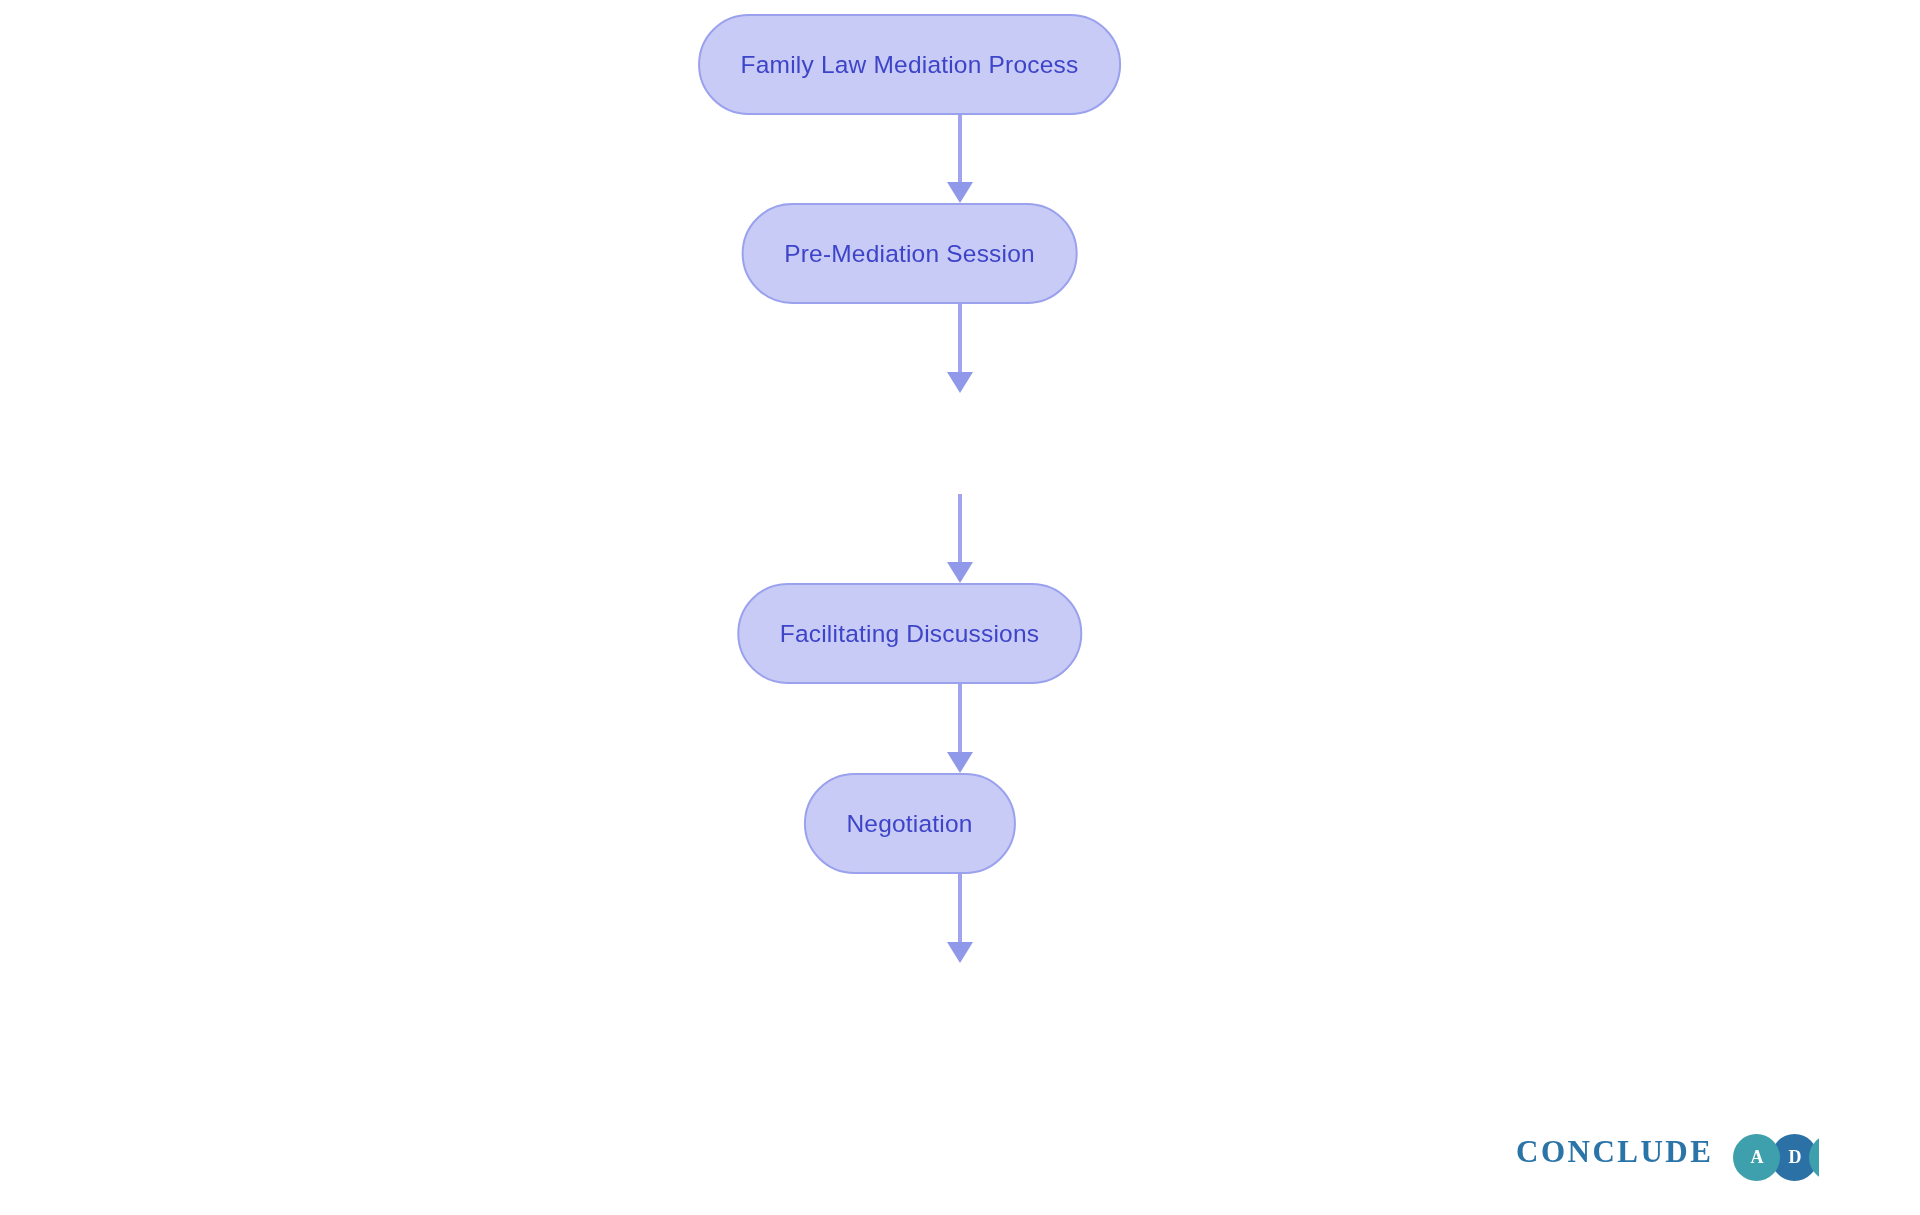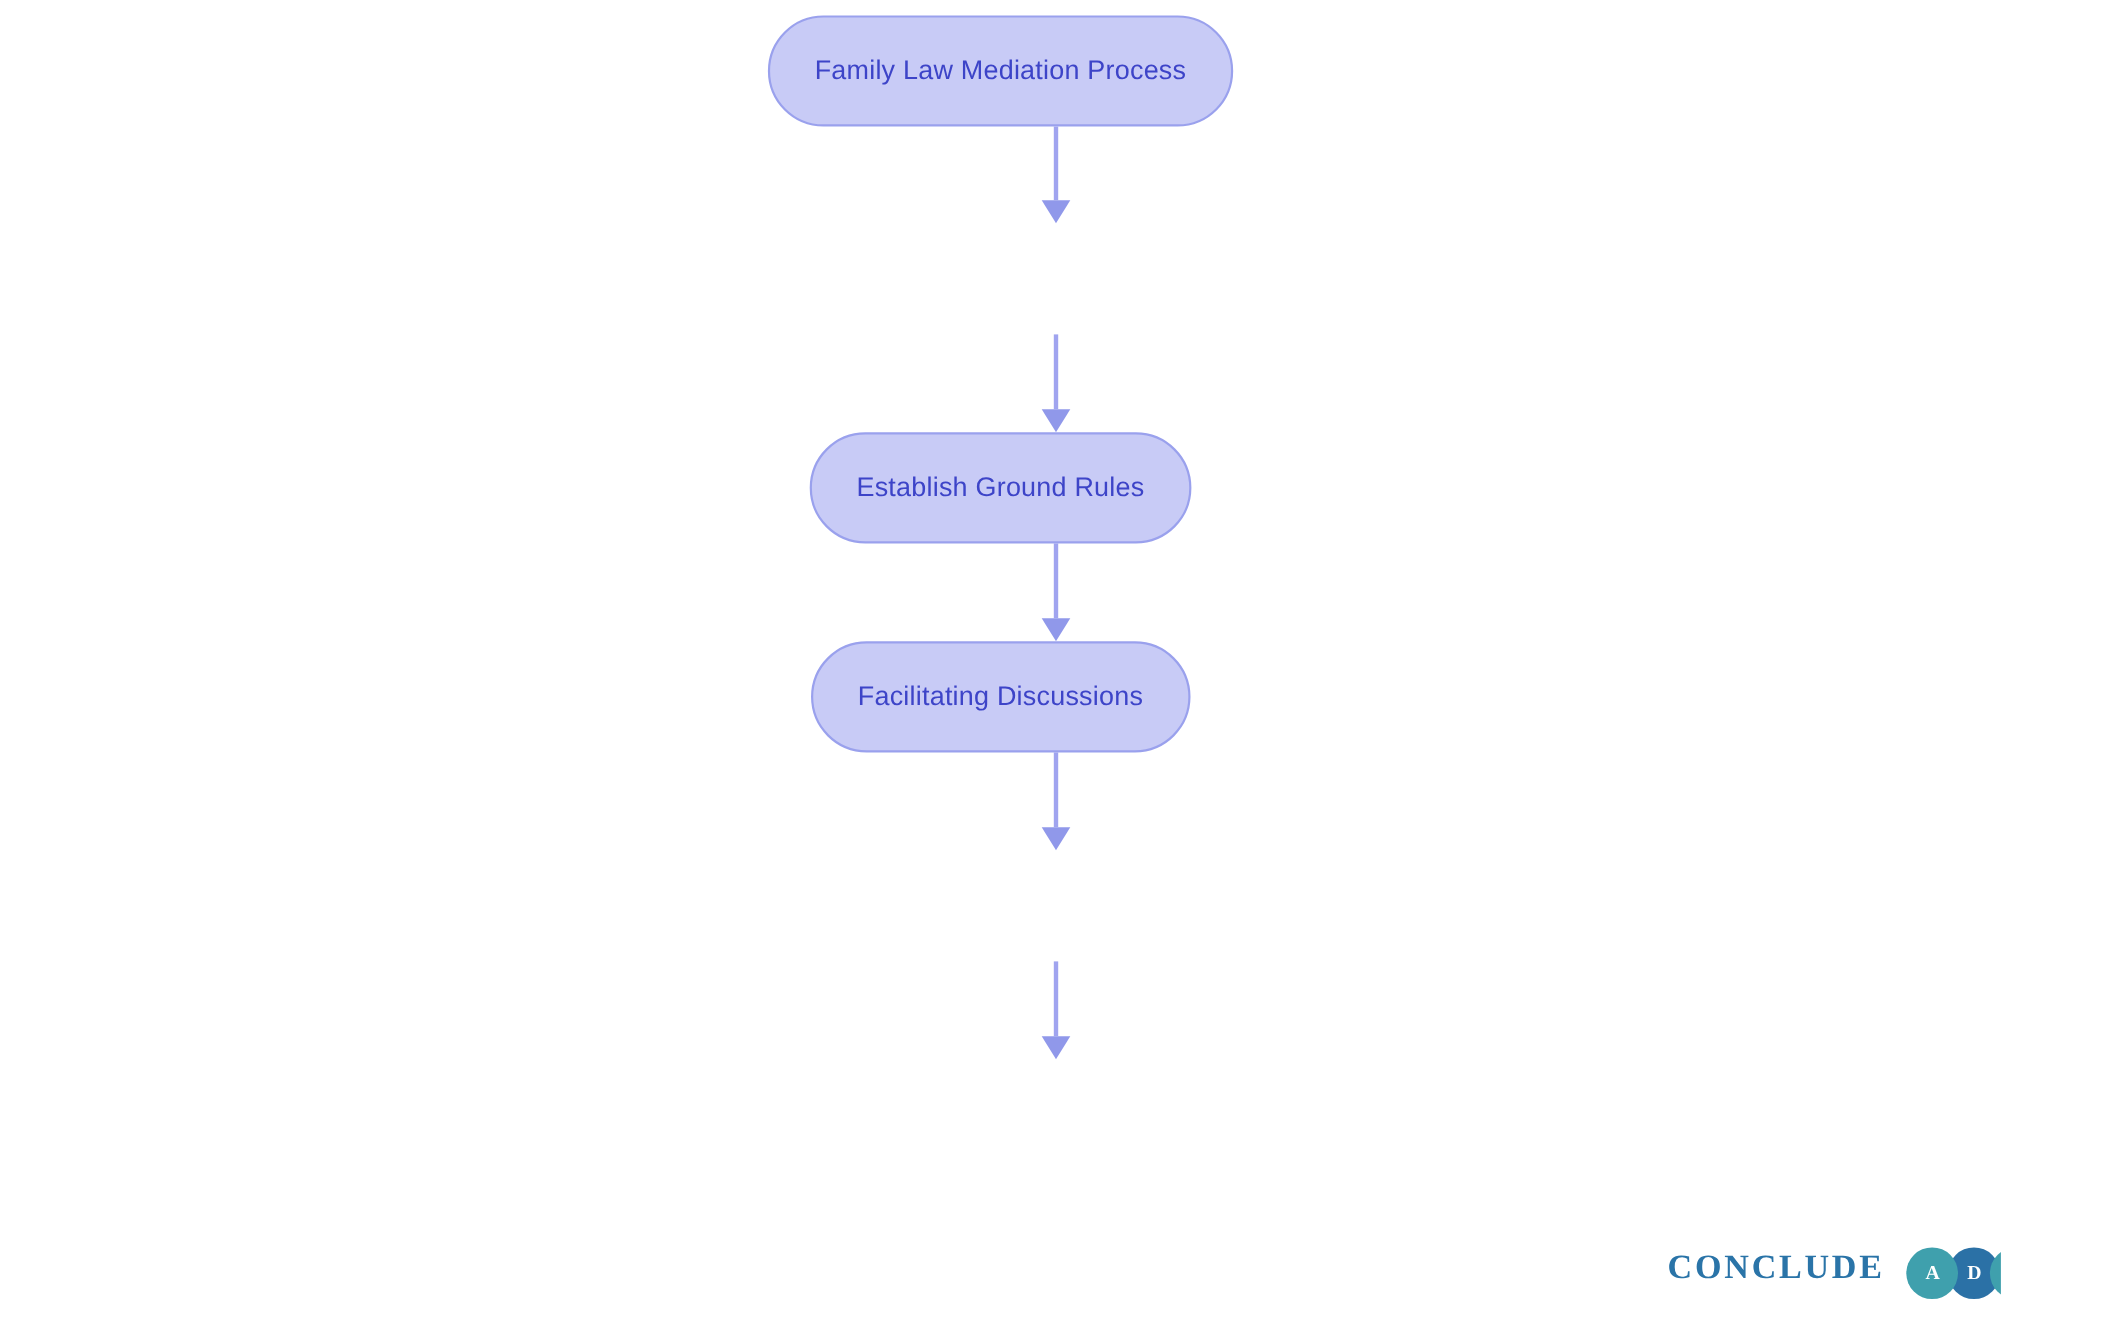--- a/index.html
+++ b/index.html
@@ -109,44 +109,47 @@
 
   <div class="node n1">
     <span>Family Law Mediation Process</span>
   </div>
 
   <div class="arrow a1">
     <div class="shaft"></div>
     <div class="head"></div>
   </div>
 
+  <div class="node n2">
+    <span>Pre-Mediation Session</span>
+  </div>
 
   <div class="arrow a2">
     <div class="shaft"></div>
     <div class="head"></div>
   </div>
 
-  <div class="node n3">
-    <span>Establish Ground Rules</span>
-  </div>
 
   <div class="arrow a3">
     <div class="shaft"></div>
     <div class="head"></div>
   </div>
 
   <div class="node n4">
     <span>Facilitating Discussions</span>
   </div>
 
   <div class="arrow a4">
     <div class="shaft"></div>
     <div class="head"></div>
   </div>
 
+  <div class="node n5">
+    <span>Negotiation</span>
+  </div>
 
   <div class="arrow a5">
     <div class="shaft"></div>
     <div class="head"></div>
   </div>
 
 
   <div class="brand">
     <span class="wordmark">CONCLUDE</span>
     <div class="badges">

